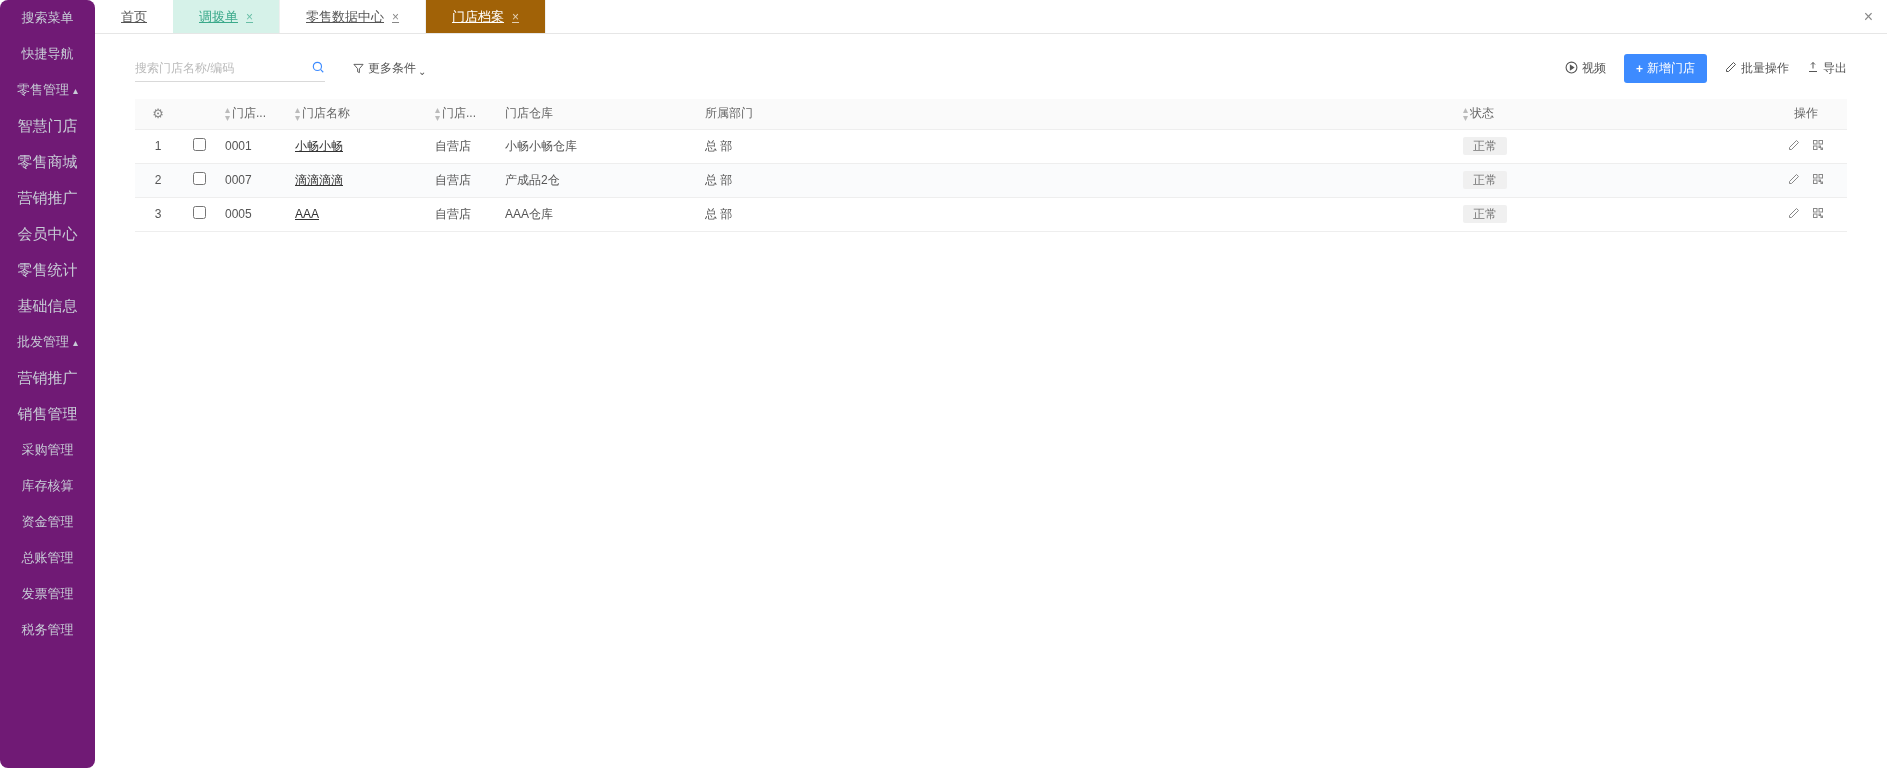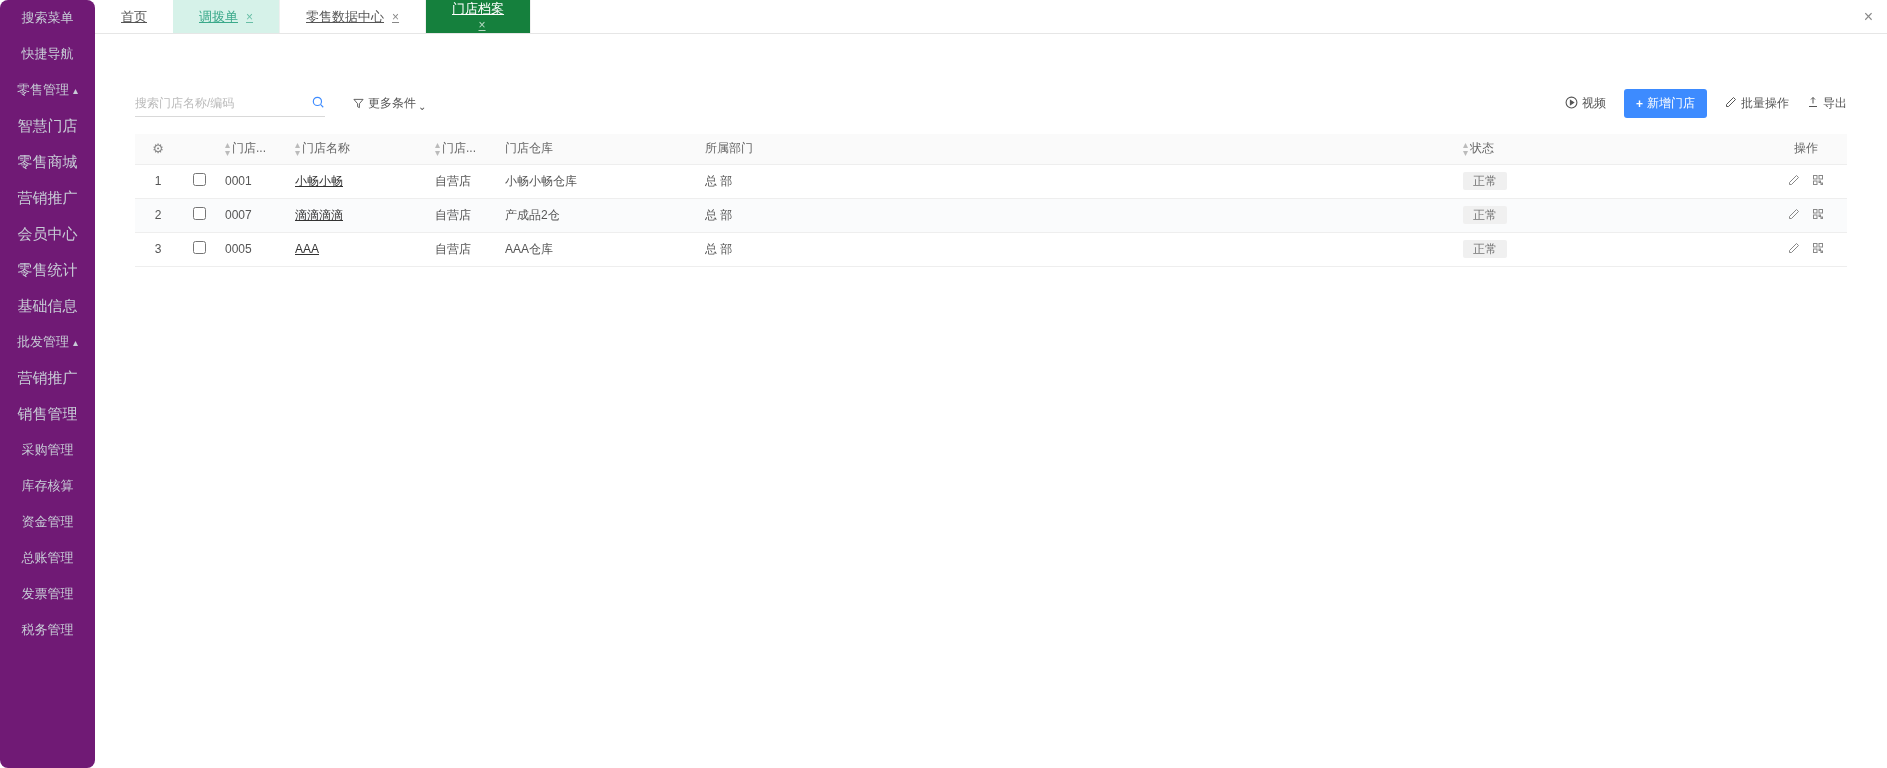--- a/index.html
+++ b/index.html
@@ -11,27 +11,27 @@
 .sidebar .item.section { font-size: 13px; }
 .sidebar .caret { display: inline-block; margin-left: 4px; font-size: 10px; vertical-align: middle; }
 .sidebar .sub { text-align: center; font-size: 15px; }
 
 
 .main { margin-left: 95px; }
 .tabbar { height: 34px; border-bottom: 1px solid #e6e6e6; display: flex; align-items: stretch; position: relative; background: #fff; }
 .tab { padding: 0 26px; display: flex; align-items: center; font-size: 13px; color: #555; cursor: pointer; position: relative; border-right: 1px solid #f0f0f0; text-decoration: underline; }
 .tab.home { border-right: none; }
 .tab.light-green { background: #d6f2e9; color: #3aa98a; }
-.tab.green { background: #15803d; color: #fff; flex-direction: column; }
+.tab.green { background: #a16207; color: #fff; }
 .tab .close { margin-left: 8px; font-size: 12px; opacity: .7; cursor: pointer; }
 .global-close { position: absolute; right: 8px; top: 0; height: 34px; display: flex; align-items: center; font-size: 16px; color: #888; cursor: pointer; padding: 0 6px; }
 
 
 .content-wrap { padding: 20px 40px; }
-.toolbar { display: flex; align-items: center; margin-bottom: 16px; margin-top: 35px; }
+.toolbar { display: flex; align-items: center; margin-bottom: 16px; }
 .searchbox { display: flex; align-items: center; border-bottom: 1px solid #d9d9d9; width: 190px; height: 26px; }
 .searchbox input { border: none; outline: none; flex: 1; font-size: 12px; color: #333; background: transparent; }
 .searchbox input::placeholder { color: #bbb; }
 .searchbox .sicon { color: #3d8bff; font-size: 14px; cursor: pointer; }
 .more-cond { margin-left: 28px; color: #555; cursor: pointer; display: flex; align-items: flex-end; font-size: 12px; }
 .more-cond .funnel { margin-right: 4px; font-size: 12px; }
 .more-cond .chev { margin-left: 2px; font-size: 10px; }
 .toolbar-spacer { flex: 1; }
 .tool-link { color: #555; cursor: pointer; margin-left: 18px; display: flex; align-items: center; font-size: 12px; }
 .tool-link .ic { margin-right: 4px; font-size: 13px; }

